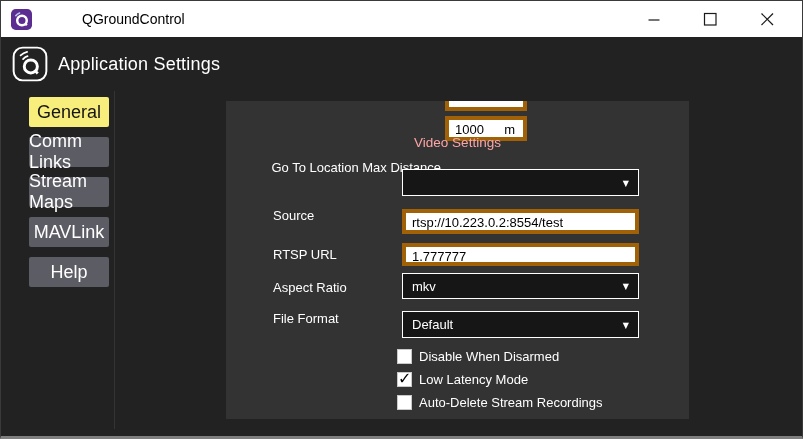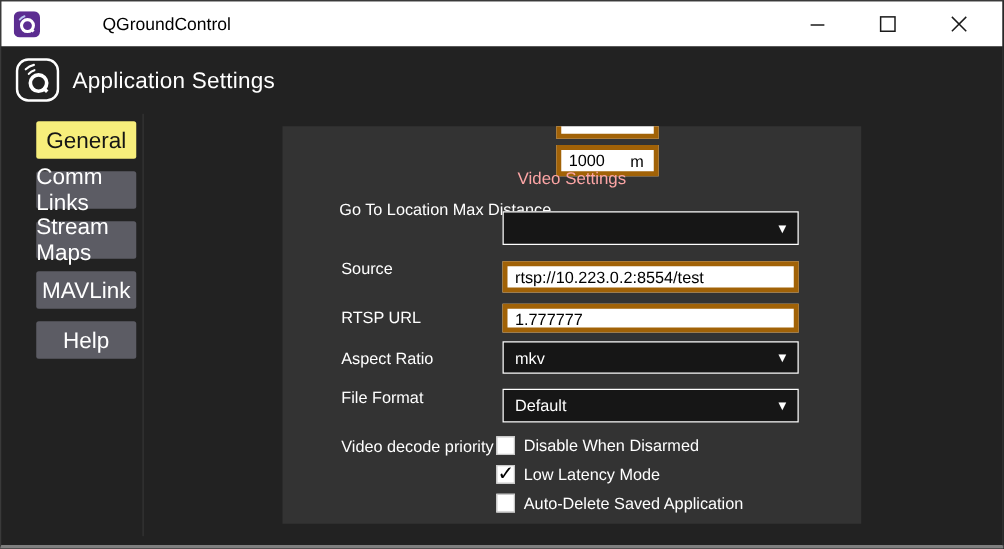--- a/index.html
+++ b/index.html
@@ -181,21 +181,20 @@
 
     <div class="row row-format">
       <span class="fld-label" style="left:47px;">File Format</span>
       <div class="ctl dropdown">
         <span>mkv</span>
         <span class="caret">▼</span>
       </div>
     </div>
 
     <div class="row row-priority">
-      <span class="fld-label" style="left:47px;">Video decode priority</span>
       <div class="ctl dropdown">
         <span>Default</span>
         <span class="caret">▼</span>
       </div>
     </div>
 
     <div class="chk-row chk-row-0">
       <span class="chk-box">
         
       </span>
@@ -204,17 +203,17 @@
     <div class="chk-row chk-row-1">
       <span class="chk-box checked">
         <span class="check">✓</span>
       </span>
       <span class="chk-label">Low Latency Mode</span>
     </div>
     <div class="chk-row chk-row-2">
       <span class="chk-box">
         
       </span>
-      <span class="chk-label">Auto-Delete Saved Application</span>
+      <span class="chk-label">Auto-Delete Stream Recordings</span>
     </div>
 
   </div>
 </div>
 
 </body></html>

